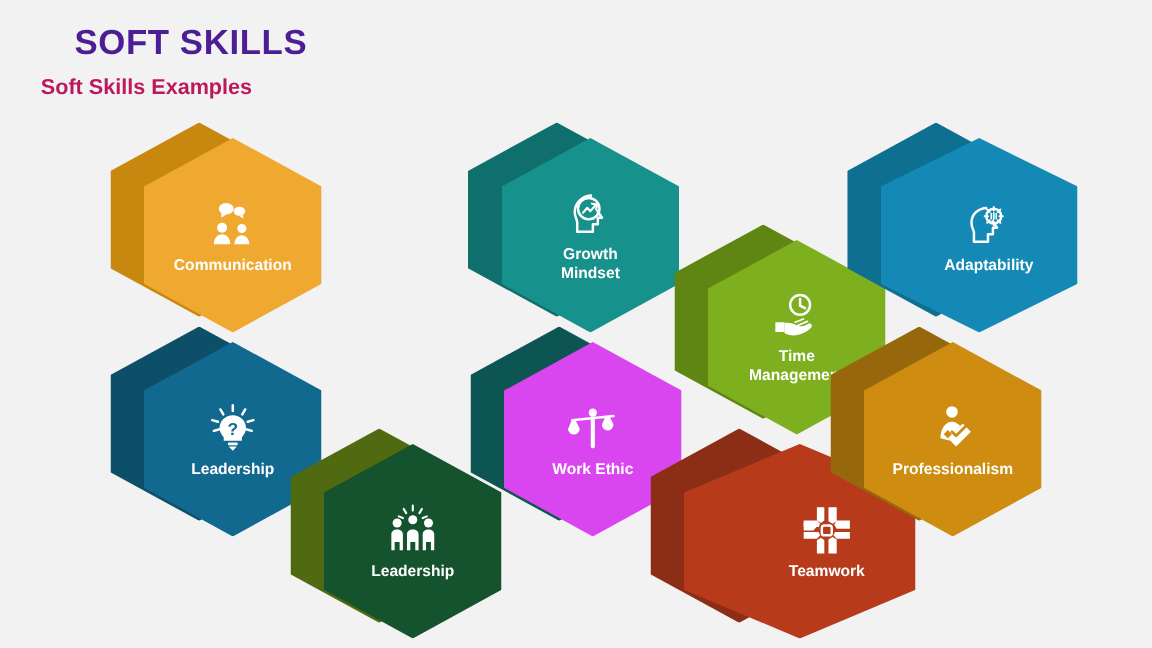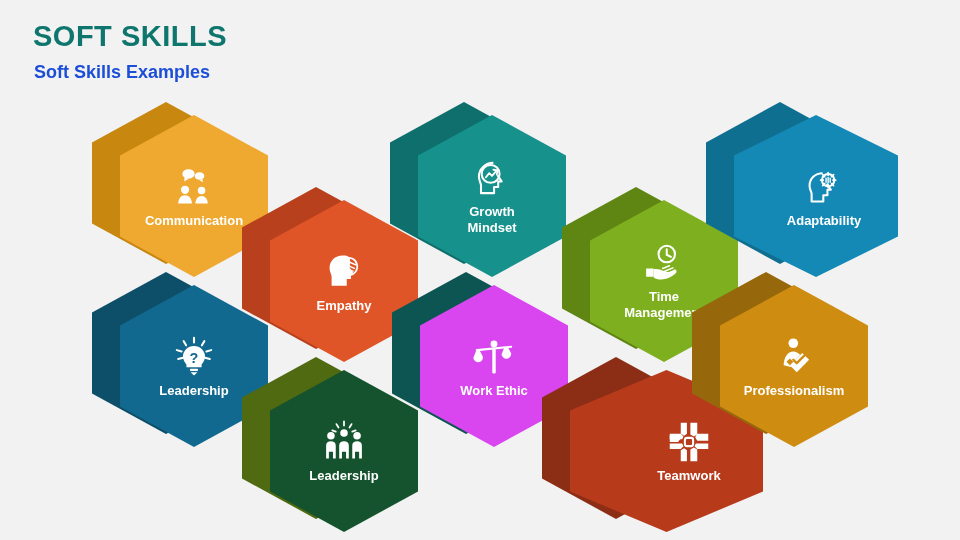--- a/index.html
+++ b/index.html
@@ -88,53 +88,40 @@
     width: 132px;
     white-space: pre-line;
   }
   .hex-label.two-line { line-height: 16px; }
 </style>
 </head>
 <body>
 
 <div id="slide" style="background: rgb(242, 242, 242);">
 
-  <div id="title" style="color: #0f766e;">SOFT SKILLS</div>
-  <div id="subtitle" style="color: #1d4ed8;">Soft Skills Examples</div>
+  <div id="title" style="color: #4c1d95; margin-left: 29px;">SOFT SKILLS</div>
+  <div id="subtitle" style="color: #be185d;">Soft Skills Examples</div>
 
   <div id="hexfield">
       <div class="hex-cell" style="left: 92px; top: 102px; padding-left: 20px;">
         <div class="hex-back" style="background: rgb(200, 135, 15);"></div>
         <div class="hex-front" style="background: rgb(239, 168, 48);">
           <span class="hex-icon">
             <svg viewBox="0 0 64 64" fill="#fff">
     <ellipse cx="24" cy="13" rx="9" ry="7"></ellipse>
               <path d="M18 18 l0 6 l6 -4 z"></path>
     <ellipse cx="40" cy="16" rx="7" ry="5.5"></ellipse>
               <path d="M44 20 l1 5 l-5 -3 z"></path>
     <circle cx="19" cy="36" r="6"></circle>
               <path d="M9 56 c0-7 4.5-12 10-12 s10 5 10 12 z"></path>
     <circle cx="43" cy="37" r="5.5"></circle>
               <path d="M34 56 c0-6.5 4-11 9-11 s9 4.5 9 11 z"></path>
   </svg>
           </span>
           <div class="hex-label">Communication</div>
-        </div>
-      </div>
-      <div class="hex-cell" style="left: 242px; top: 187px;">
-        <div class="hex-back" style="background: rgb(185, 64, 28);"></div>
-        <div class="hex-front" style="background: rgb(224, 85, 39);">
-          <span class="hex-icon">
-            <svg viewBox="0 0 64 64" fill="#fff">
-    <path d="M30 8 c-11 0-19 8-19 18 0 6 3 9 3 13 l0 13 l22 0 l0-10 l6 0 l0-8 l4 0 l-6-9 c1-4 1-6 1-8 0-10-7-9-11-9z"></path>
-    <path d="M33 13 c7-4 16 0 18 8 c2 8-4 15-11 16 c-3 0-5-1-6-3" fill="none" stroke="#fff" stroke-width="2.4"></path>
-    <path d="M36 16 l14 6 M34 21 l14 6 M33 26 l13 5 M33 31 l11 4" stroke="#fff" stroke-width="2" fill="none"></path>
-  </svg>
-          </span>
-          <div class="hex-label">Empathy</div>
         </div>
       </div>
       <div class="hex-cell" style="left: 390px; top: 102px;">
         <div class="hex-back" style="background: rgb(14, 111, 108);"></div>
         <div class="hex-front" style="background: rgb(23, 145, 140);">
           <span class="hex-icon">
             <svg viewBox="0 0 64 64" fill="none" stroke="#fff" stroke-width="3">
     <path d="M34 10 c-12 0-21 9-21 20 c0 6 3 9 3 13 l0 11 l19 0 l0-9 l6 0 l0-8 l5 0 l-6-9" stroke-linejoin="round"></path>
     <circle cx="30" cy="26" r="13"></circle>
     <path d="M23 31 l5-6 l4 4 l7-8" stroke-width="2.6" stroke-linecap="round" stroke-linejoin="round"></path>

